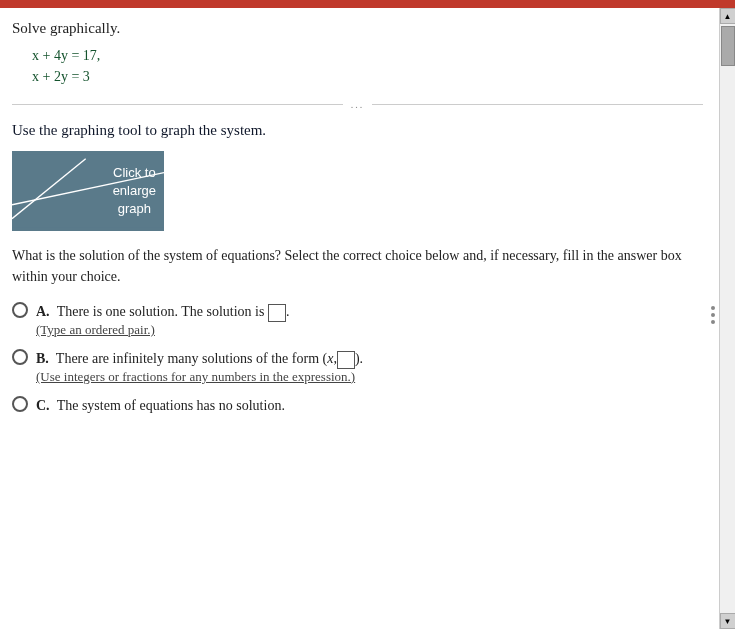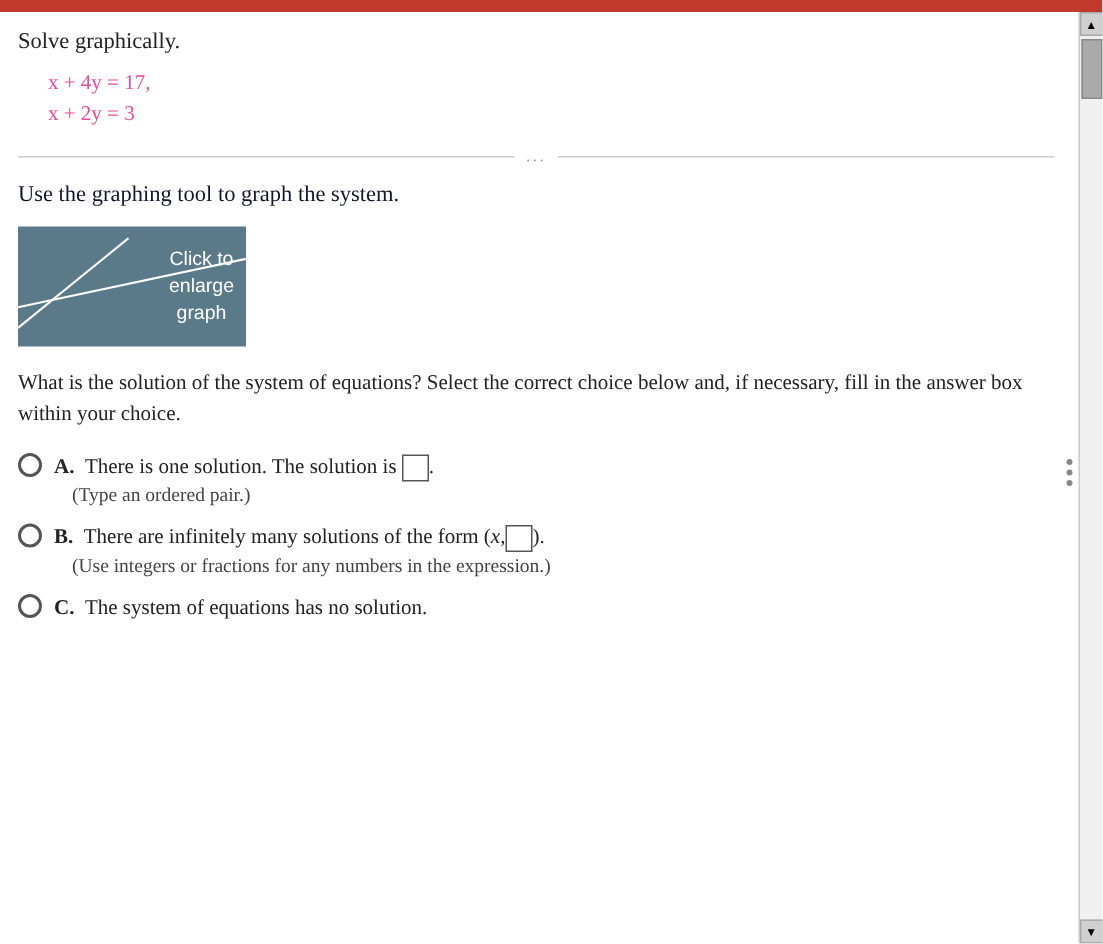--- a/index.html
+++ b/index.html
@@ -104,21 +104,21 @@
       margin-bottom: 8px;
       color: #222;
       font-family: Liberation Serif, serif;
     }
 
     .equations {
       font-size: 14px;
       margin-left: 20px;
       margin-bottom: 12px;
       line-height: 1.5;
-      color: #ec4899;
+      color: #14532d;
     }
 
     .divider-container {
       display: flex;
       align-items: center;
       margin-bottom: 12px;
     }
 
     .divider-line {
       flex: 1;
@@ -221,21 +221,22 @@
       width: 18px;
       height: 18px;
       border: 1px solid #555;
       vertical-align: middle;
       background: #fff;
     }
 
     .choice-sub {
       font-size: 13px;
       color: #444;
-      margin-left: 12px;
+      margin-left: 0;
+      text-decoration: underline;
     }
 
     .math-inline {
       font-style: italic;
     }
   </style>
 </head>
 <body>
 
 <div class="top-red-bar"></div>

